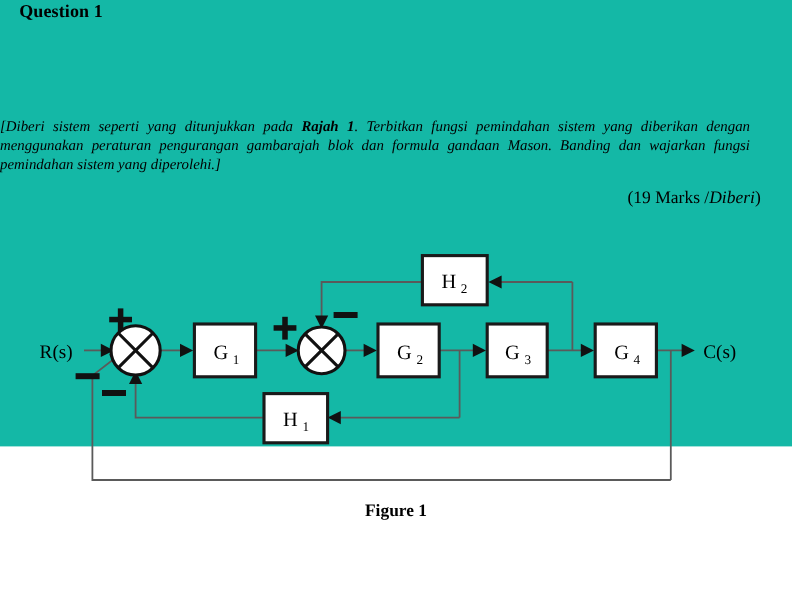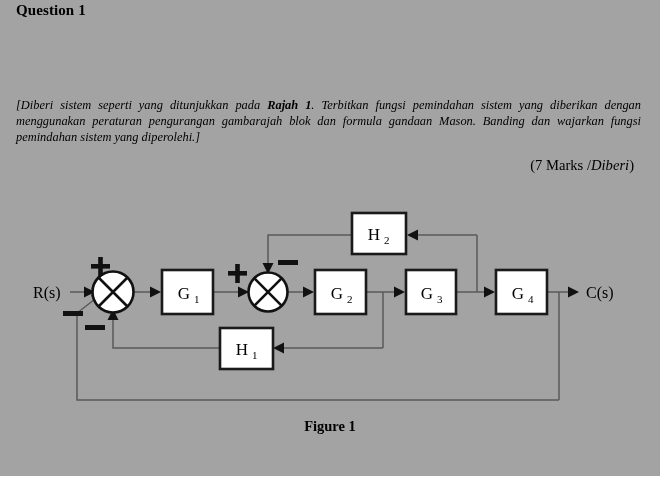--- a/index.html
+++ b/index.html
@@ -11,22 +11,22 @@
     width: 660px;
     height: 496px;
     font-family: "Liberation Serif", serif;
     color: #000000;
     position: relative;
     overflow: hidden;
   }
   #page {
     position: relative;
     width: 660px;
-    height: 476px;
-    background: #a3a3a3;
+    height: 372px;
+    background: #14b8a6;
   }
 
   
   .q-heading {
     position: absolute;
     left: 16px;
     top: 2px;
     font-size: 15px;
     font-weight: bold;
     letter-spacing: 0.1px;
@@ -37,21 +37,21 @@
     top: 38px;
     width: 615px;
     font-size: 14.6px;
     line-height: 19.6px;
     text-align: justify;
   }
   .q-body b { font-weight: bold; }
 
   .q-malay {
     position: absolute;
-    left: 16px;
+    left: 0;
     top: 97px;
     width: 625px;
     font-size: 12.4px;
     line-height: 16.2px;
     font-style: italic;
     text-align: justify;
   }
   .q-malay b { font-weight: bold; font-style: italic; }
 
   .q-marks {
@@ -135,21 +135,21 @@
 </head>
 <body>
 
 <div id="page">
 
   <div class="q-heading">Question 1</div>
 
 
   <div class="q-malay"><span>[Diberi sistem seperti yang ditunjukkan pada </span><b>Rajah 1</b><span>. Terbitkan fungsi pemindahan sistem yang diberikan dengan menggunakan peraturan pengurangan gambarajah blok dan formula gandaan Mason. Banding dan wajarkan fungsi pemindahan sistem yang diperolehi.]</span></div>
 
-  <div class="q-marks"><span>(7 Marks /</span><i>Diberi</i><span>)</span></div>
+  <div class="q-marks"><span>(19 Marks /</span><i>Diberi</i><span>)</span></div>
 
   <svg id="diagram" viewBox="0 0 660 225">
 
     <defs>
 
       <g id="ah-r">
           <polygon class="arrowhead" points="0,0 -11,-5.5 -11,5.5"></polygon>
         </g>
       <g id="ah-l">
           <polygon class="arrowhead" points="0,0 11,-5.5 11,5.5"></polygon>

